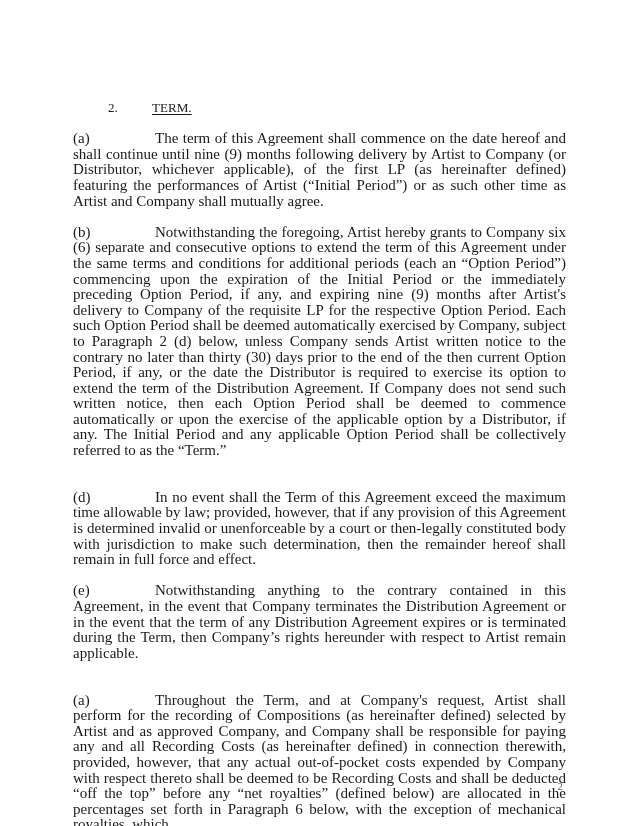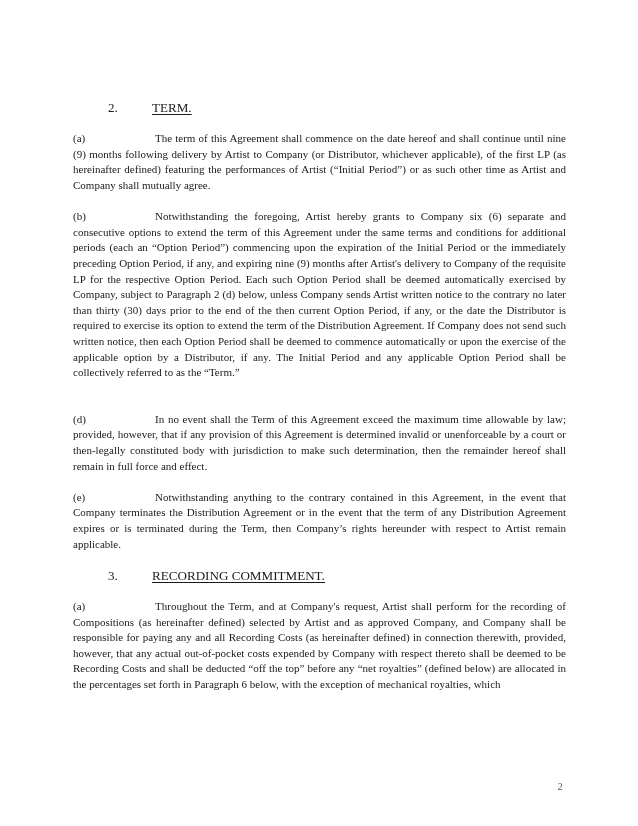--- a/index.html
+++ b/index.html
@@ -47,21 +47,21 @@
     padding-left: 35px;
     box-sizing: content-box;
   }
   .heading .h-title {
     text-decoration: underline;
     text-underline-offset: 1.5px;
     text-align: center;
   }
 
   .para {
-    font-size: 11px;
+    font-size: 15px;
     line-height: 15.6px;
     text-align: justify;
     text-justify: inter-word;
     margin: 0;
     hyphens: none;
   }
   .para .lead {
     
     display: inline-block;
     width: 82px;
@@ -111,23 +111,20 @@
     <div class="spacer-line"></div>
 
     <p class="para"><span class="lead"><span class="lead-label">(d)</span></span><span>In no event shall the Term of this Agreement exceed the maximum time allowable by law; provided, however, that if any provision of this Agreement is determined invalid or unenforceable by a court or then-legally constituted body with jurisdiction to make such determination, then the remainder hereof shall remain in full force and effect.</span></p>
 
     <div class="spacer-line"></div>
 
     <p class="para"><span class="lead"><span class="lead-label">(e)</span></span><span>Notwithstanding anything to the contrary contained in this Agreement, in the event that Company terminates the Distribution Agreement or in the event that the term of any Distribution Agreement expires or is terminated during the Term, then Company’s rights hereunder with respect to Artist remain applicable.</span></p>
 
     <div class="spacer-line"></div>
 
-    <div class="heading">
-      <span class="h-num">3.</span><span class="h-title">RECORDING COMMITMENT.</span>
-    </div>
 
     <div class="spacer-line"></div>
 
     <p class="para"><span class="lead"><span class="lead-label">(a)</span></span><span>Throughout the Term, and at Company's request, Artist shall perform for the recording of Compositions (as hereinafter defined) selected by Artist and as approved Company, and Company shall be responsible for paying any and all Recording Costs (as hereinafter defined) in connection therewith, provided, however, that any actual out-of-pocket costs expended by Company with respect thereto shall be deemed to be Recording Costs and shall be deducted “off the top” before any “net royalties” (defined below) are allocated in the percentages set forth in Paragraph 6 below, with the exception of mechanical royalties, which</span></p>
 
   </div>
 
   <div class="page-number">2</div>
 
 </div>

